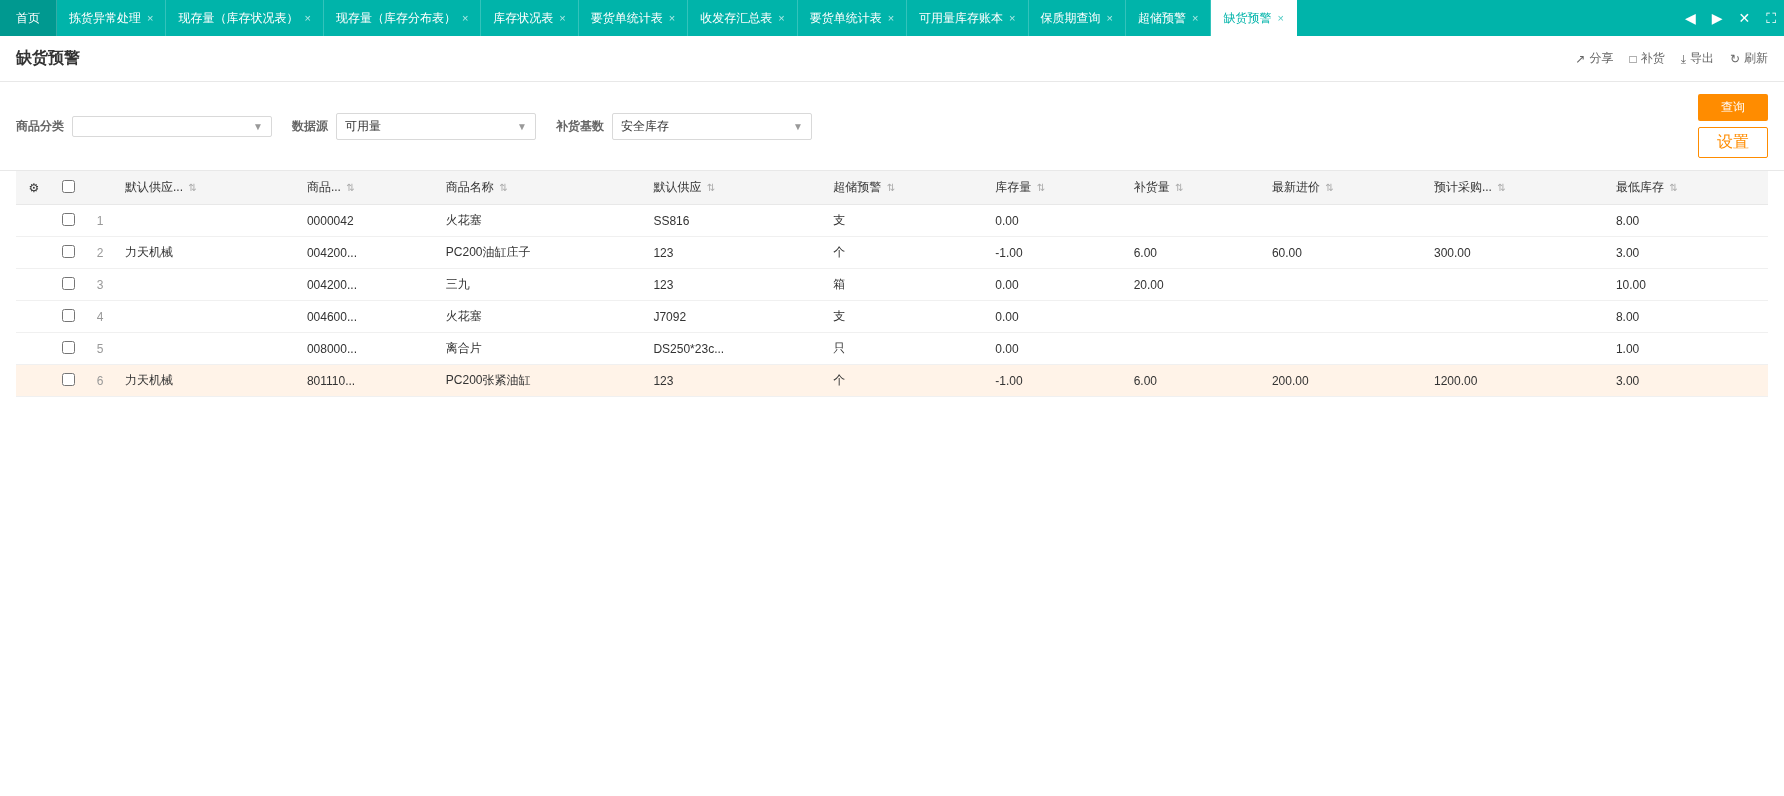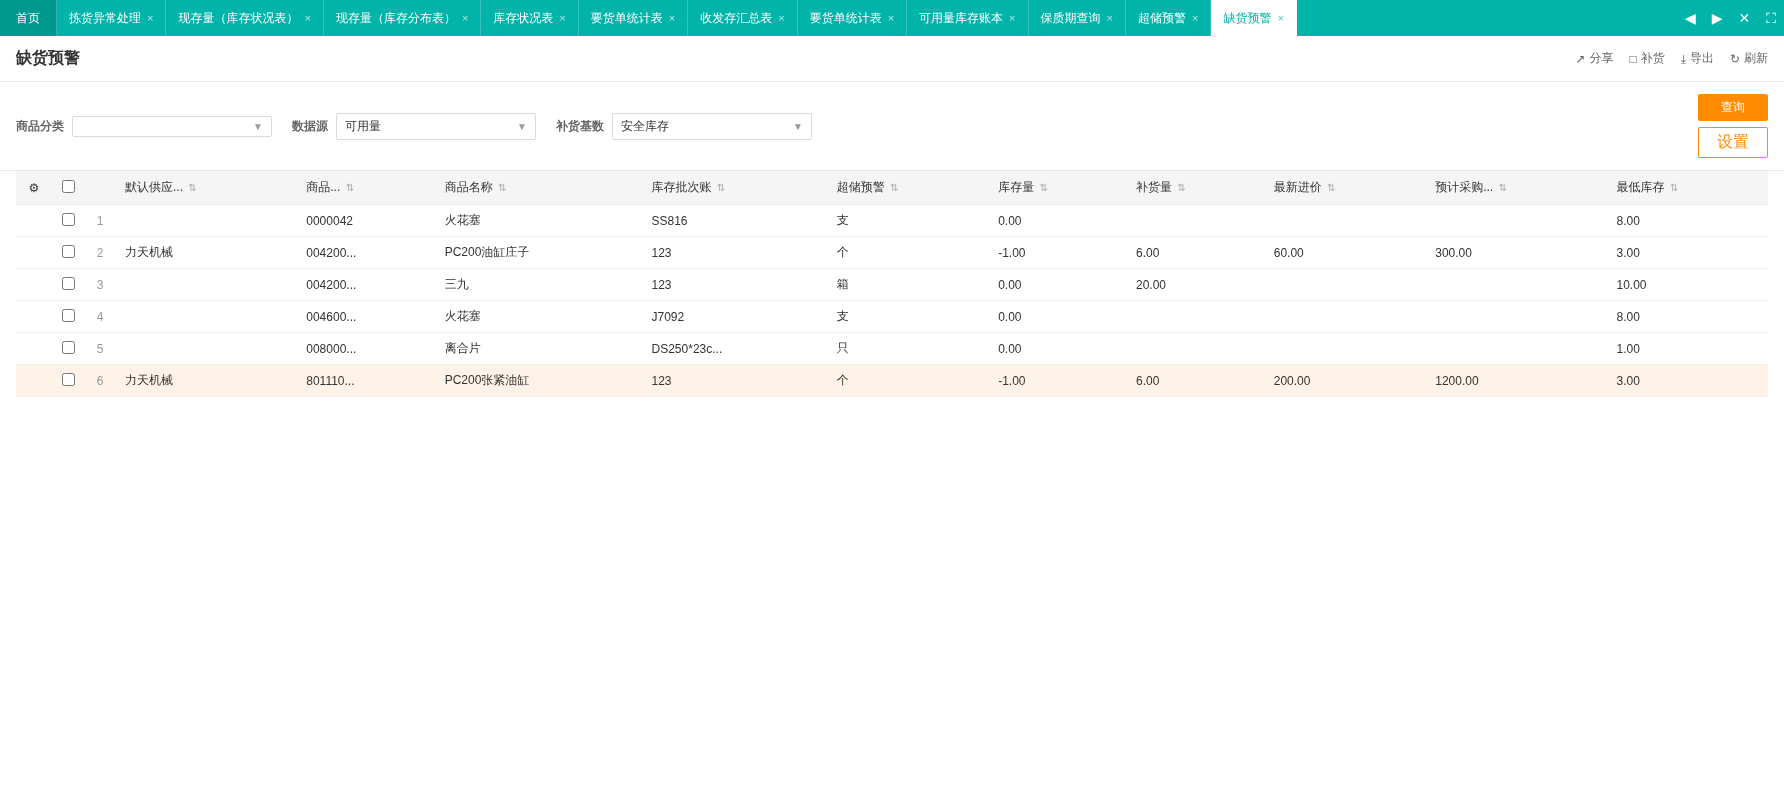--- a/index.html
+++ b/index.html
@@ -337,21 +337,21 @@
           </th>
           <th class="sortable">
             <span>商品...</span>
             <span class="sort-icon">⇅</span>
           </th>
           <th class="sortable">
             <span>商品名称</span>
             <span class="sort-icon">⇅</span>
           </th>
           <th class="sortable">
-            <span>库存批次账</span>
+            <span>默认供应</span>
             <span class="sort-icon">⇅</span>
           </th>
           <th class="sortable">
             <span>超储预警</span>
             <span class="sort-icon">⇅</span>
           </th>
           <th class="sortable">
             <span>库存量</span>
             <span class="sort-icon">⇅</span>
           </th>

